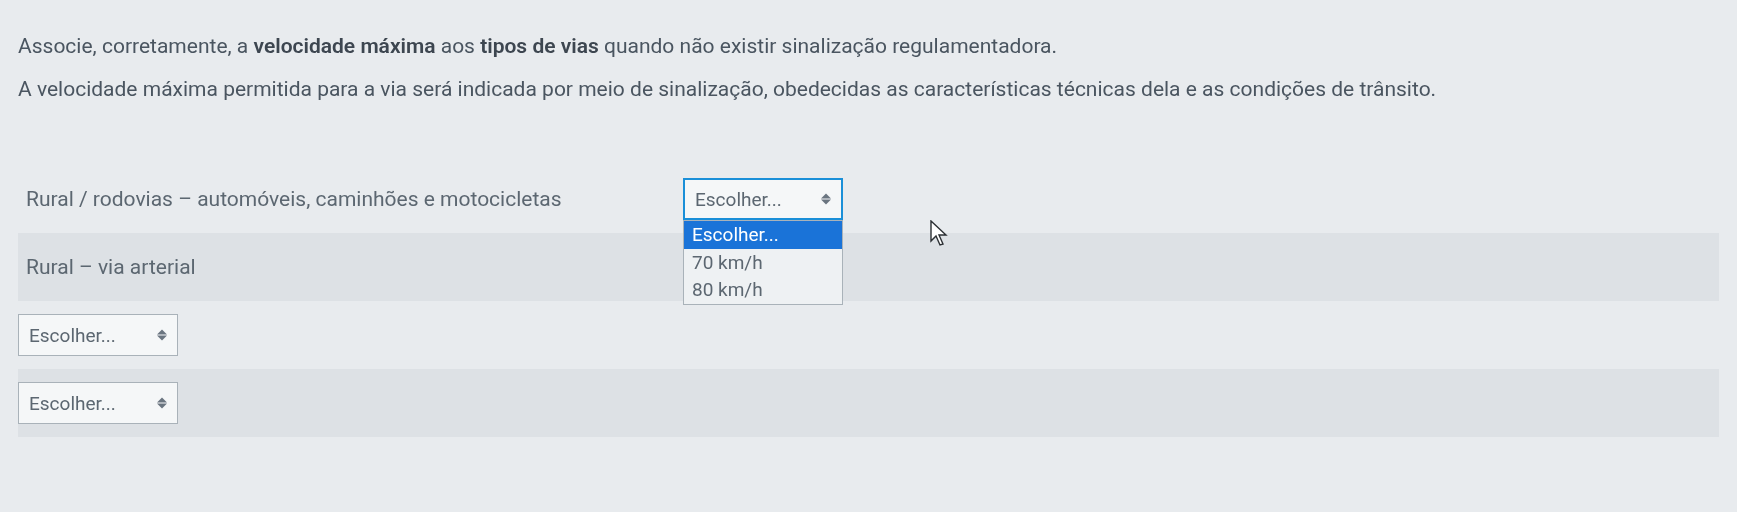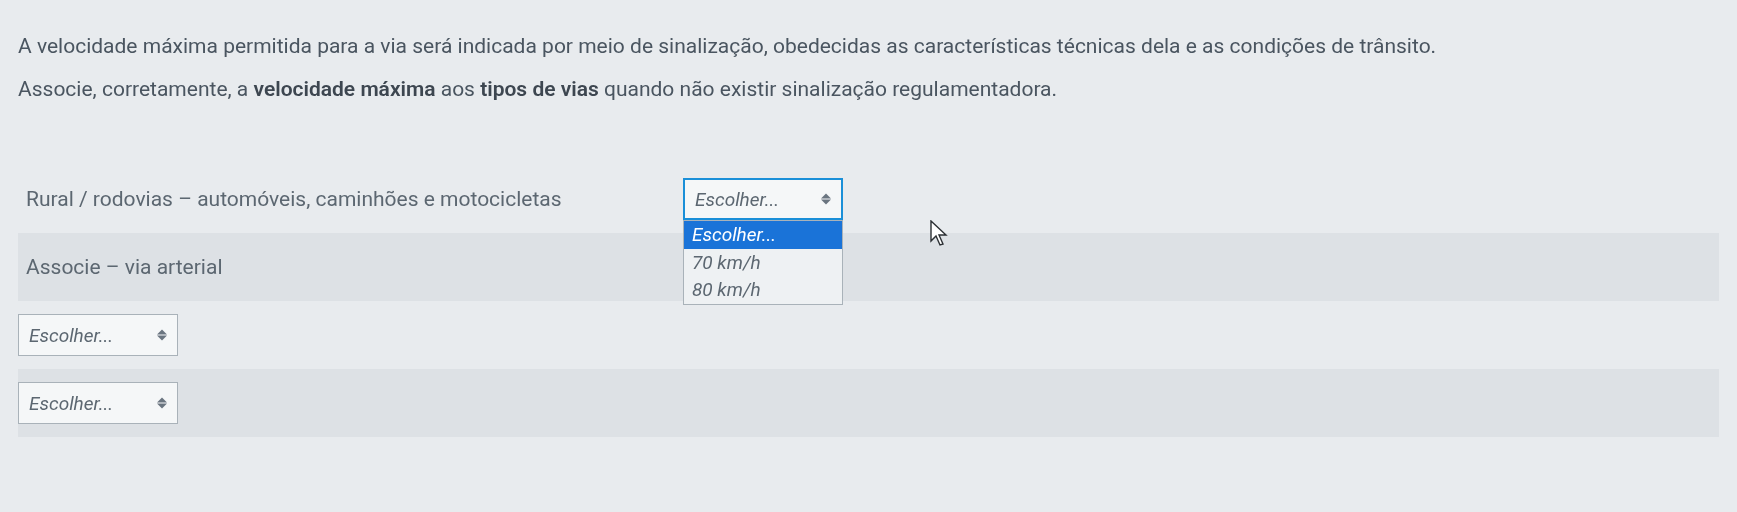--- a/index.html
+++ b/index.html
@@ -36,21 +36,20 @@
     .label {
       flex: 0 0 665px;
       padding-left: 8px;
       font-size: 21px;
       color: #5c6771;
       font-weight: 400;
     }
     .select-wrap {
       position: relative;
       display: inline-block;
-      font-style: italic;
     }
     .select-box {
       width: 160px;
       height: 42px;
       border: 1px solid #a9b2b9;
       background: #f5f7f8;
       color: #5c6771;
       font-size: 19px;
       padding: 0 28px 0 10px;
       display: flex;
@@ -101,24 +100,24 @@
       left: 930px;
       top: 220px;
       pointer-events: none;
     }
   </style>
 </head>
 <body>
 
 <div class="container">
   <div class="intro">
-    <p>A velocidade máxima permitida para a via será indicada por meio de sinalização, obedecidas as características técnicas dela e as condições de trânsito.</p>
     <p>
       <span>Associe, corretamente, a </span><span class="bold">velocidade máxima</span><span> aos </span><span class="bold">tipos de vias</span><span> quando não existir sinalização regulamentadora.</span>
     </p>
+    <p>A velocidade máxima permitida para a via será indicada por meio de sinalização, obedecidas as características técnicas dela e as condições de trânsito.</p>
   </div>
 
   <div class="match-area">
 
     <div class="row">
       <div class="label">Rural / rodovias – automóveis, caminhões e motocicletas</div>
       <div class="select-wrap">
         <div class="select-box focused">
           <span>Escolher...</span>
           <span class="sort-icon">
@@ -128,21 +127,21 @@
         </div>
         <div class="dropdown">
           <div class="option selected">Escolher...</div>
           <div class="option">70 km/h</div>
           <div class="option">80 km/h</div>
         </div>
       </div>
     </div>
 
     <div class="row">
-      <div class="label">Associe – via arterial</div>
+      <div class="label">Rural – via arterial</div>
       <div class="select-wrap" style="visibility:hidden;">
         <div class="select-box">
           <span>Escolher...</span>
 
         </div>
       </div>
     </div>
 
     <div class="row">
       <div class="select-wrap">

